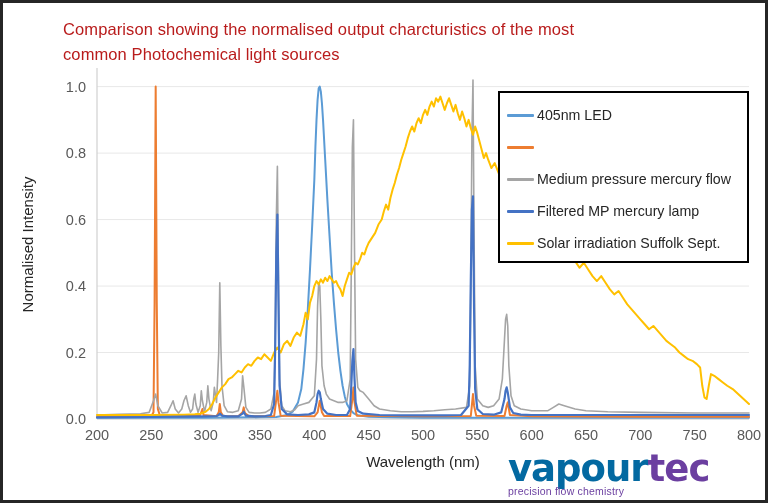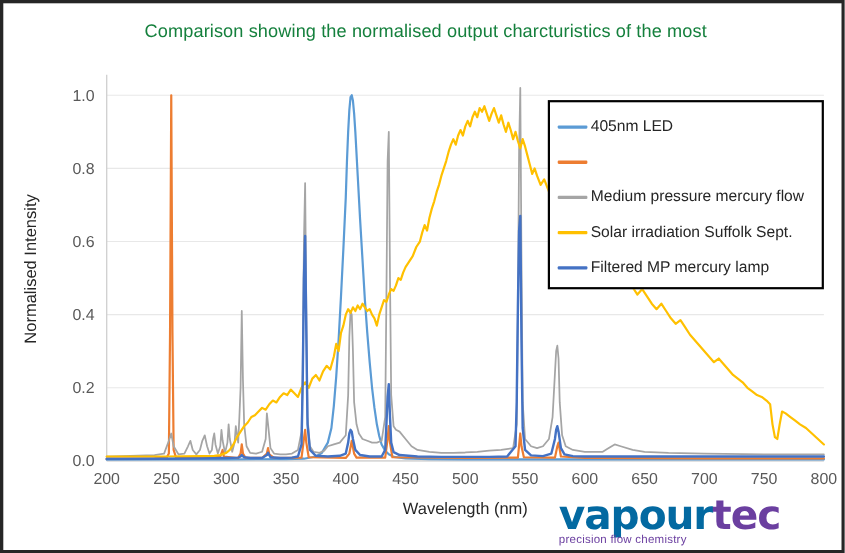--- a/index.html
+++ b/index.html
@@ -17,24 +17,24 @@
     background: #ffffff;
     box-sizing: border-box;
     border: 3px solid #262626;
     overflow: hidden;
   }
   #chart-title {
     position: absolute;
     left: 60px;
     top: 14px;
     width: 648px;
-    text-align: center;
+    text-align: left;
     font-size: 16.5px;
     line-height: 25px;
-    color: #15803d;
+    color: #b91c1c;
     font-family: "Liberation Sans", sans-serif;
     letter-spacing: 0.1px;
   }
   #plot-svg {
     position: absolute;
     left: 0;
     top: 0;
   }
   .axis-label {
     font-size: 15px;
@@ -116,20 +116,21 @@
     letter-spacing: 0.2px;
   }
 </style>
 </head>
 <body>
 
 <div id="figure">
 
   <div id="chart-title">
     <span>Comparison showing the normalised output charcturistics of the most</span><br>
+    <span>common Photochemical light sources</span>
   </div>
 
   <svg id="plot-svg" width="768" height="503">
       <line x1="94" x2="746" y1="416" y2="416" class="gridline"></line>
       <line x1="94" x2="746" y1="349.5238095238095" y2="349.5238095238095" class="gridline"></line>
       <line x1="94" x2="746" y1="283.04761904761904" y2="283.04761904761904" class="gridline"></line>
       <line x1="94" x2="746" y1="216.57142857142858" y2="216.57142857142858" class="gridline"></line>
       <line x1="94" x2="746" y1="150.09523809523813" y2="150.09523809523813" class="gridline"></line>
       <line x1="94" x2="746" y1="83.61904761904765" y2="83.61904761904765" class="gridline"></line>
       <line x1="94" x2="94" y1="65" y2="416" class="axisline"></line>
@@ -168,26 +169,26 @@
         <span class="legend-text">405nm LED</span>
       </div>
       <div class="legend-row">
         <span class="legend-swatch" style="background: rgb(237, 125, 49);"></span>
       </div>
       <div class="legend-row">
         <span class="legend-swatch" style="background: rgb(165, 165, 165);"></span>
         <span class="legend-text">Medium pressure mercury flow</span>
       </div>
       <div class="legend-row">
+        <span class="legend-swatch" style="background: rgb(68, 114, 196);"></span>
+        <span class="legend-text">Filtered MP mercury lamp</span>
+      </div>
+      <div class="legend-row">
         <span class="legend-swatch" style="background: rgb(255, 192, 0);"></span>
         <span class="legend-text">Solar irradiation Suffolk Sept.</span>
-      </div>
-      <div class="legend-row">
-        <span class="legend-swatch" style="background: rgb(68, 114, 196);"></span>
-        <span class="legend-text">Filtered MP mercury lamp</span>
       </div>
     </div>
 
   <div id="logo">
     <div id="logo-word"><span class="logo-vapour">vapour</span><span class="logo-tec">tec</span></div>
     <div id="logo-tagline">precision flow chemistry</div>
   </div>
 
 </div>
 

